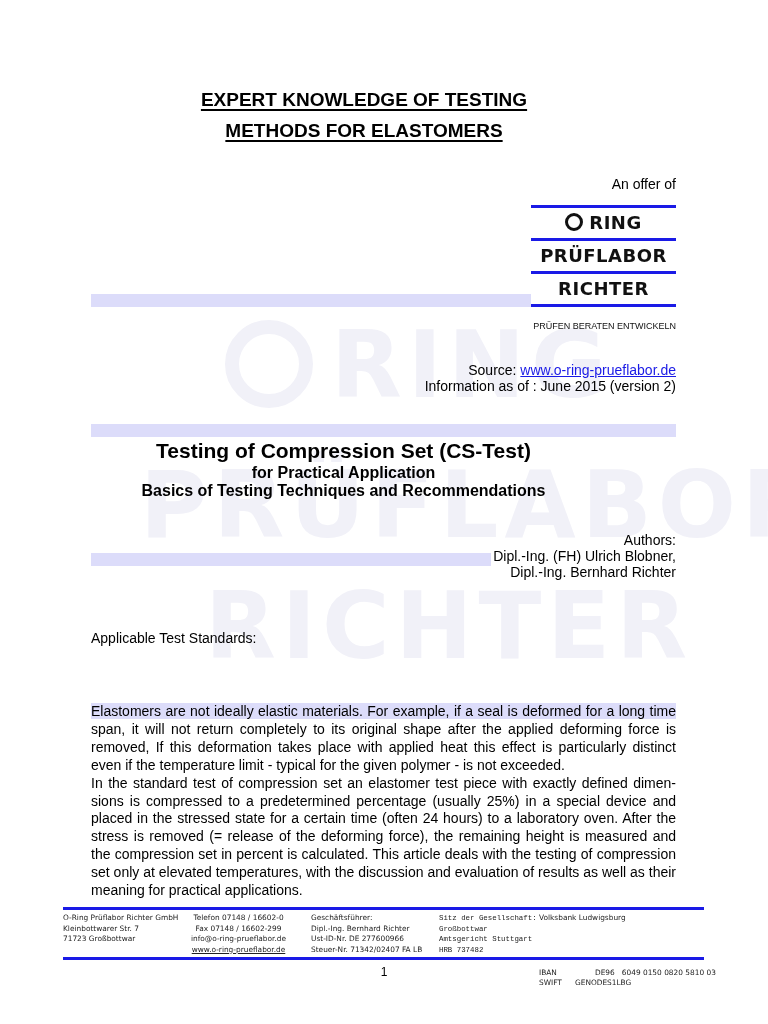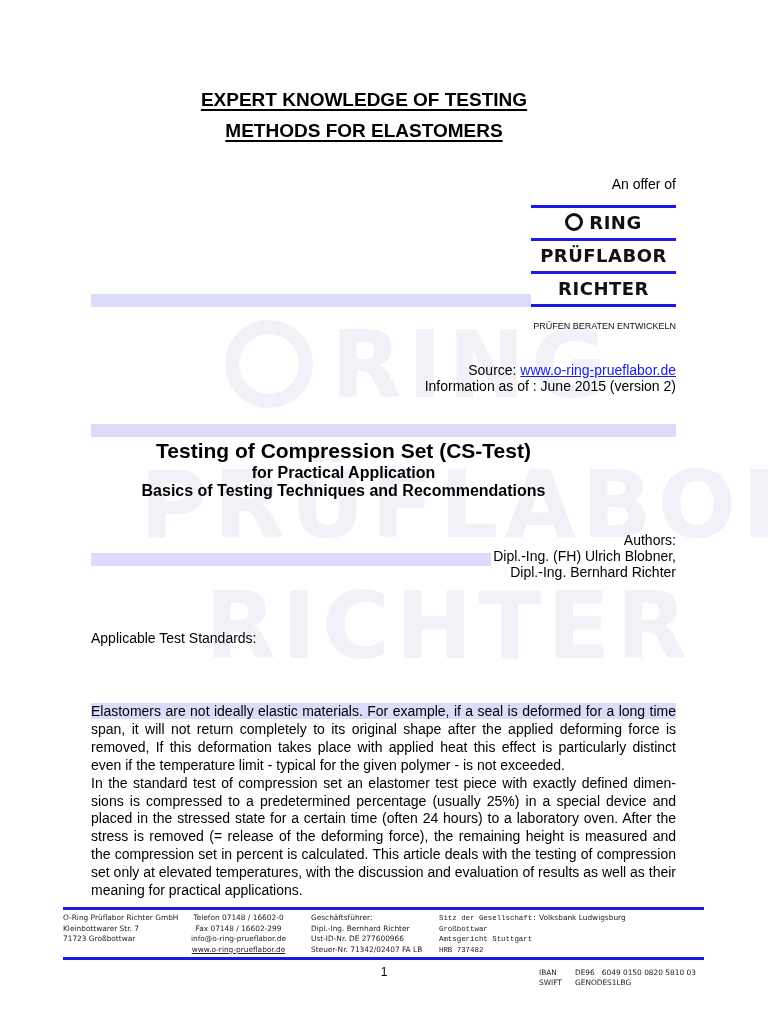--- a/index.html
+++ b/index.html
@@ -132,19 +132,19 @@
     <div>Steuer-Nr. 71342/02407 FA LB</div>
   </div>
   <div class="fcol" style="left:376px;font-family:Liberation Mono, monospace;">
     <div>Sitz der Gesellschaft:</div>
     <div>Großbottwar</div>
     <div>Amtsgericht Stuttgart</div>
     <div>HRB 737482</div>
   </div>
   <div class="fcol" style="left:476px;">
     <div>Volksbank Ludwigsburg</div>
-    <div class="bank-row"><span style="width:36px;">IBAN</span><span style="white-space:pre;margin-top:44px;">DE96   6049 0150 0820 5810 03</span></div>
+    <div class="bank-row"><span style="width:56px;">IBAN</span><span style="white-space:pre;margin-top:44px;">DE96   6049 0150 0820 5810 03</span></div>
     <div class="bank-row"><span style="width:36px;">SWIFT</span><span>GENODES1LBG</span></div>
   </div>
 </div>
 <div class="footer-line" style="top:957px;"></div>
 
 <div class="page-num">1</div>
 
 </body></html>

